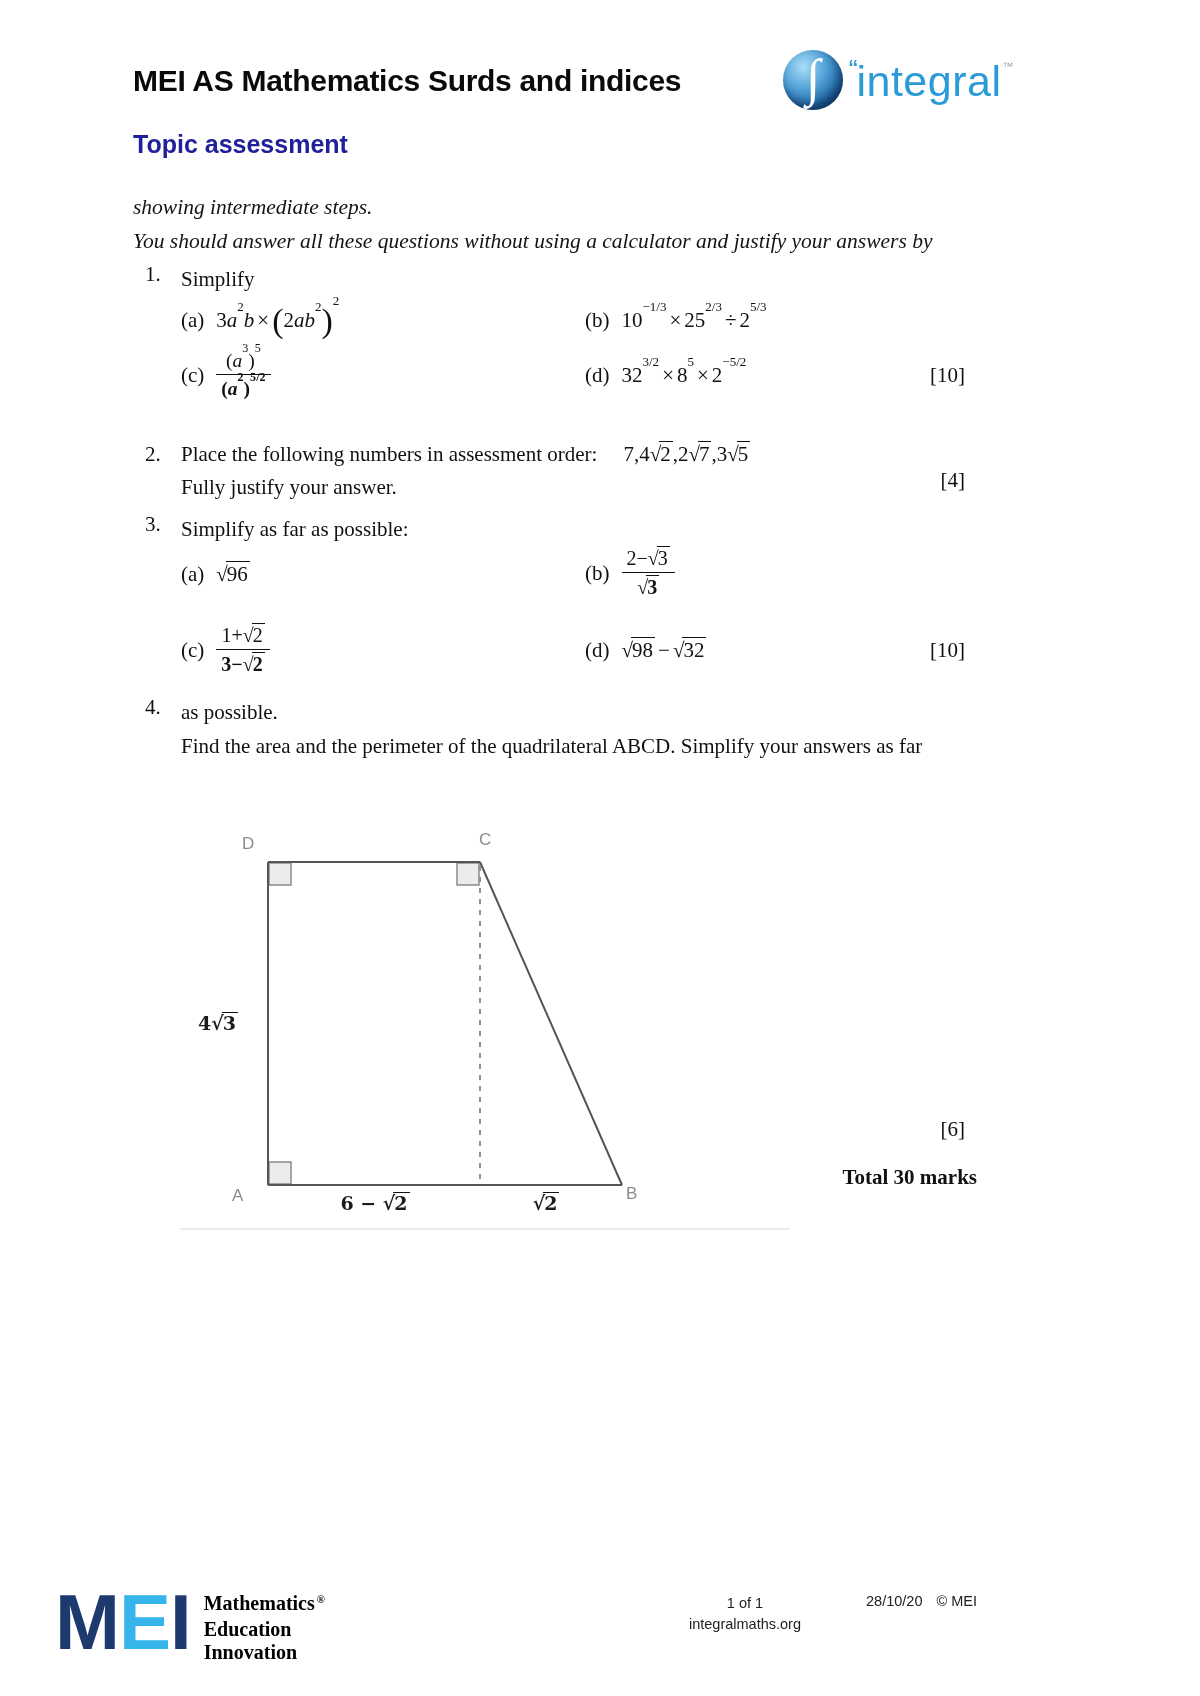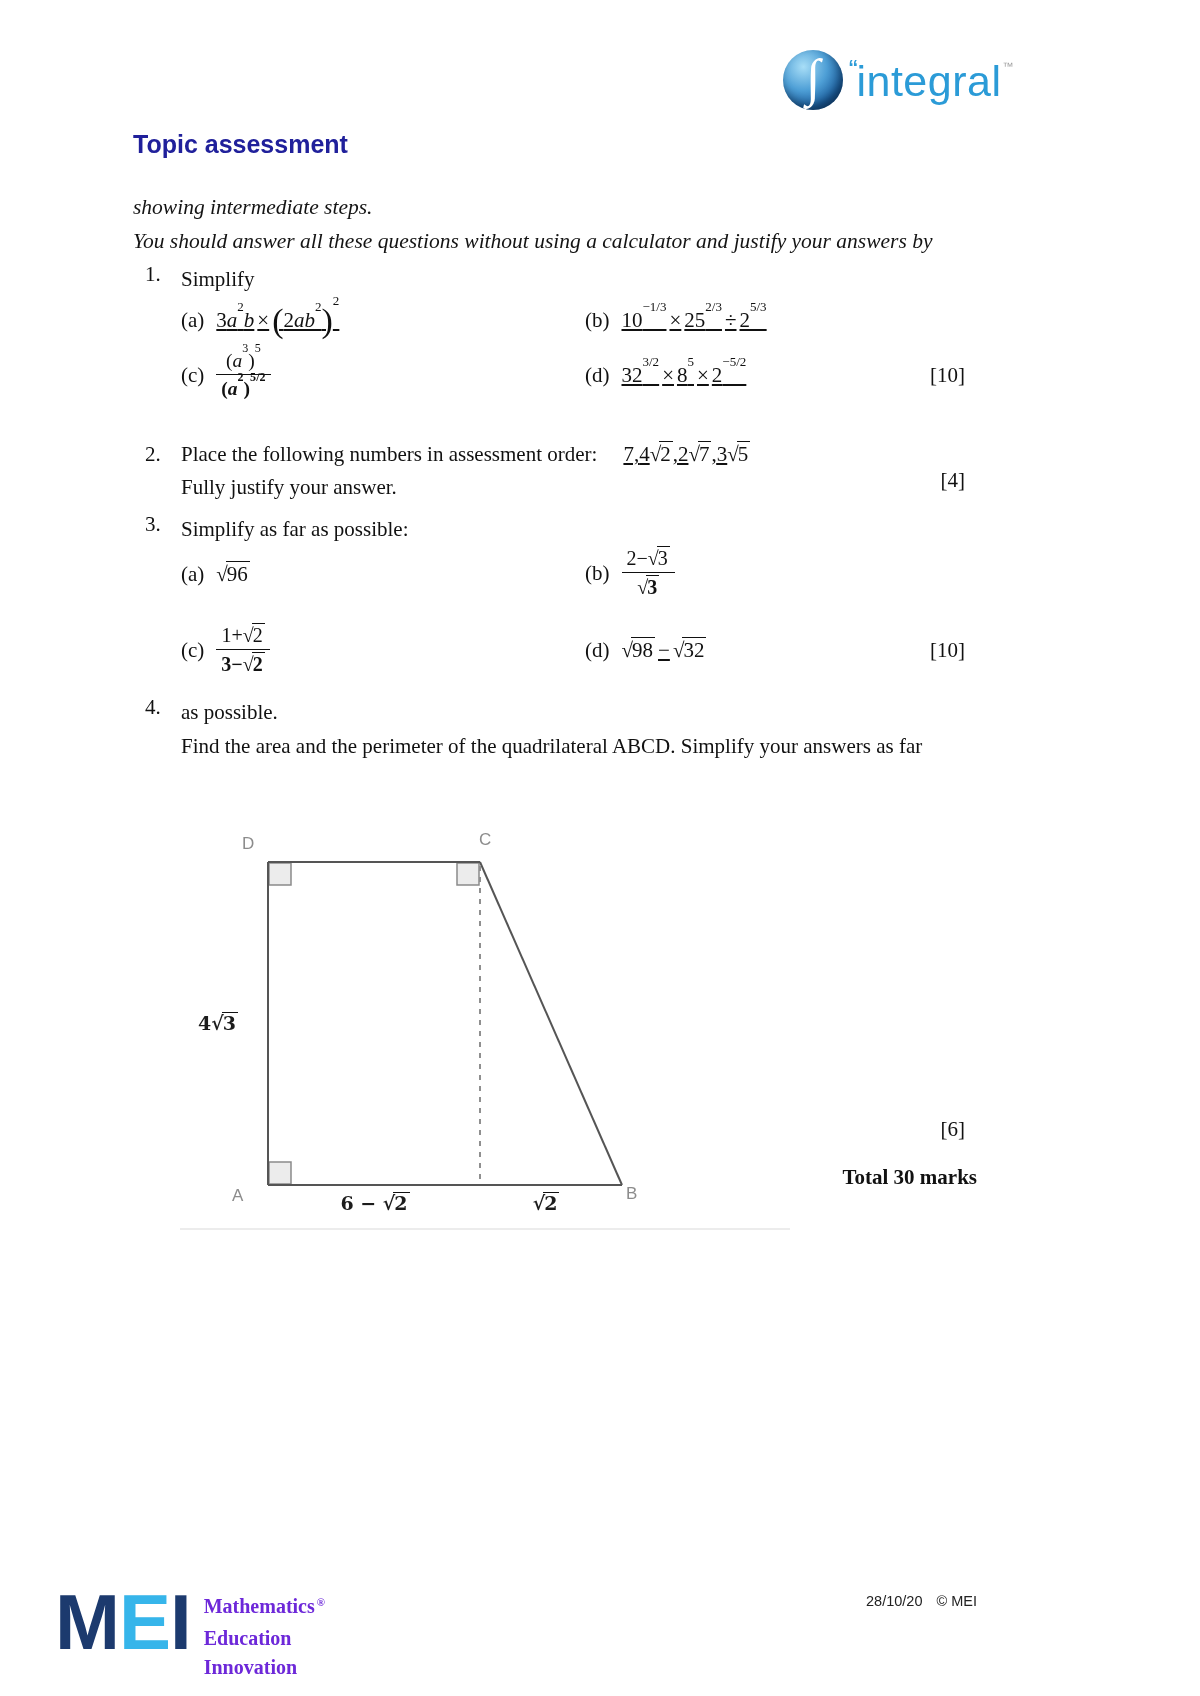--- a/index.html
+++ b/index.html
@@ -26,21 +26,21 @@
 
   
   .intro{left:133px;top:190px;font-style:italic;font-size:21.5px;line-height:34px;color:#141414;}
 
   
   .qrow{display:flex;align-items:flex-start;}
   .qnum{width:36px;flex:none;font-size:21px;}
   .qtext{font-size:21px;line-height:34px;}
   .item{display:flex;align-items:center;gap:12px;font-size:21px;}
   .ilabel{flex:none;}
-  .math{white-space:nowrap;text-decoration:underline;}
+  .math{white-space:nowrap;}
   .vi{font-style:italic;}
   sup{font-size:0.62em;position:relative;top:-0.55em;line-height:0;}
   sup.hi{top:-1.05em;}
   .bigp{font-size:34px;font-weight:400;line-height:0;vertical-align:-5px;}
   .op{padding:0 3px;}
   .frac{display:inline-block;text-align:center;vertical-align:middle;font-size:19.5px;line-height:1.25;}
   .frac .num{display:block;padding:0 5px 1px;}
   .frac .den{display:block;border-top:1.4px solid #111;padding:2px 5px 0;font-weight:bold;}
   .sqrt{white-space:nowrap;}
   .sq-sign{display:inline-block;line-height:1.05;}
@@ -58,34 +58,35 @@
   .side-label{position:absolute;font-family:"DejaVu Serif","Liberation Serif",serif;
               font-weight:bold;font-size:19px;color:#1c1c1c;}
   .faint-line{position:absolute;left:0;top:398px;width:610px;height:2px;background:#ececec;}
 
   
   .mei-block{left:55px;top:1590px;display:flex;align-items:flex-start;}
   .mei-letters{font-family:"Liberation Sans","DejaVu Sans",sans-serif;font-weight:bold;
                font-size:78px;line-height:64px;letter-spacing:-1px;}
   .mei-m,.mei-i{color:#1c3a6e;}
   .mei-e{color:#36b5ea;}
-  .mei-text{margin-left:13px;color:#6d28d9;font-weight:bold;font-size:20px;line-height:29px;
+  .mei-text{margin-left:13px;color:#000000;font-weight:bold;font-size:20px;line-height:23px;
             font-family:"Liberation Serif","DejaVu Serif",serif;margin-top:2px;}
   .mei-reg{font-size:11px;position:relative;top:-7px;margin-left:2px;}
   .foot-center{left:585px;top:1593px;width:320px;text-align:center;
                font-family:"Liberation Sans","DejaVu Sans",sans-serif;font-size:14.5px;line-height:21px;color:#222;}
   .foot-right{left:866px;top:1593px;font-family:"Liberation Sans","DejaVu Sans",sans-serif;
               font-size:14.5px;color:#222;}
   .foot-right span{margin-right:14px;}
 </style>
 </head>
 <body>
 
 <div id="page">
 
+  <div class="abs doc-title">MEI AS Mathematics Surds and indices</div>
 
   <div class="abs integral-logo">
     <div class="sphere">
       <span>∫</span>
     </div>
     <div class="ilogo-text"><span class="ilogo-quotes">ʻʻ</span><span>integral</span><span class="ilogo-tm">™</span></div>
   </div>
 
   <div class="abs topic">Topic assessment</div>
 
@@ -204,18 +205,22 @@
 
   <div class="abs mei-block">
     <div class="mei-letters"><span class="mei-m">M</span><span class="mei-e">E</span><span class="mei-i">I</span></div>
     <div class="mei-text">
       <div><span>Mathematics</span><span class="mei-reg">®</span></div>
       <div>Education</div>
       <div>Innovation</div>
     </div>
   </div>
 
+  <div class="abs foot-center">
+    <div>1 of 1</div>
+    <div>integralmaths.org</div>
+  </div>
 
   <div class="abs foot-right">
     <span>28/10/20</span><span style="margin-right:16px;text-align:center;">© MEI</span>
   </div>
 
 </div>
 
 </body></html>

